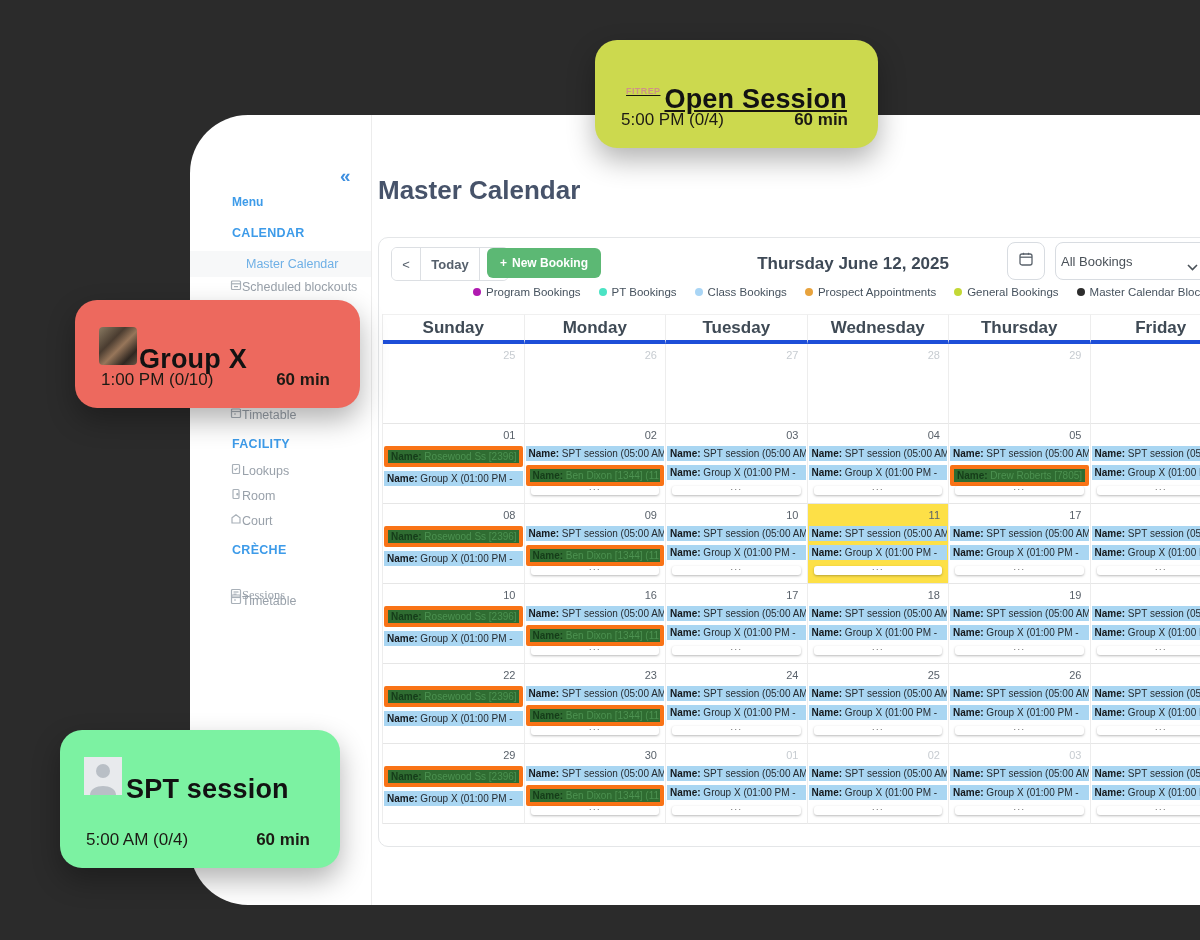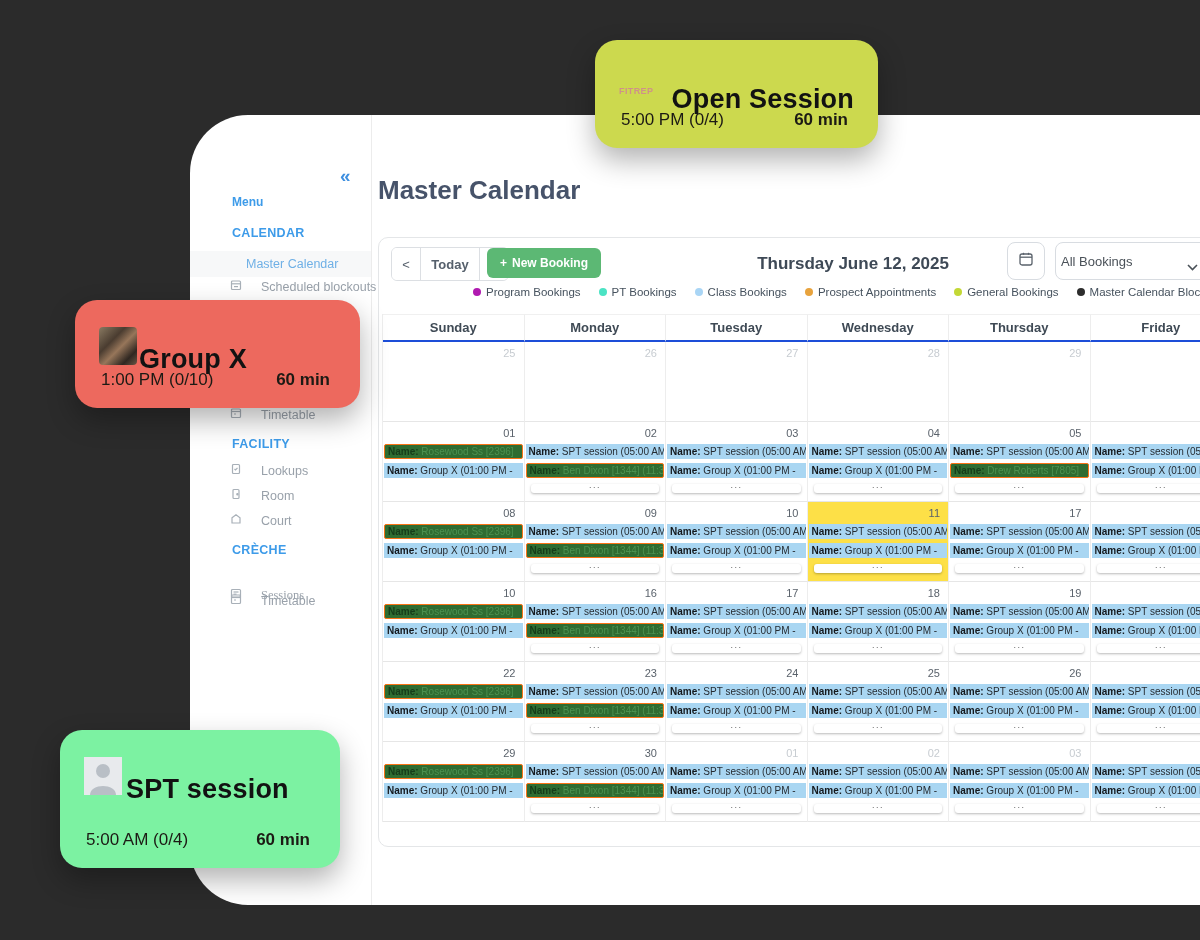--- a/index.html
+++ b/index.html
@@ -18,21 +18,21 @@
   
   .sidebar{position:absolute;left:0;top:0;width:181px;height:100%;border-right:1px solid #ececec;}
   #sb-collapse{position:absolute;left:150px;top:50px;color:#3e8fe0;font-size:19px;font-weight:bold;cursor:pointer;}
   #sb-menu{position:absolute;left:42px;top:80px;font-size:12px;font-weight:bold;color:#3d9be9;}
   .sb-head{position:absolute;left:42px;font-size:12.5px;font-weight:bold;color:#3d9be9;letter-spacing:.3px;}
   #sb-cal-head{top:111px;}
   #sb-fac-head{top:322px;}
   #sb-creche-head{top:428px;}
   .sb-active{position:absolute;left:0;top:136px;width:100%;height:26px;background:#f7f8f9;}
   .sb-active span{position:absolute;left:56px;top:6px;font-size:12.5px;color:#6fb0e6;}
-  .sb-item{position:absolute;left:40px;display:flex;align-items:center;gap:19px;color:#99a1aa;font-size:12.5px;cursor:pointer;white-space:nowrap;}
+  .sb-item{position:absolute;left:40px;display:flex;align-items:center;gap:0;color:#99a1aa;font-size:12.5px;cursor:pointer;white-space:nowrap;}
   .sb-item svg{flex:0 0 auto;}
   #sb-sched{top:164px;}
   #sb-timetable{top:292px;}
   #sb-lookups{top:348px;}
   #sb-room{top:373px;}
   #sb-court{top:398px;}
   #sb-sessions{top:472px;font-family:Liberation Serif, serif;}
   #sb-timetable2{top:478px;}
 
   
@@ -58,42 +58,42 @@
   #bookings-select .chev{position:absolute;right:26px;top:14px;}
 
   
   #legend-row{position:absolute;left:94px;top:48px;display:flex;gap:18px;font-size:11.5px;color:#46525e;white-space:nowrap;}
   .legend-item{display:flex;align-items:center;}
   .legend-dot{width:8px;height:8px;border-radius:50%;margin-right:5px;display:inline-block;}
 
   
   #grid{position:absolute;left:3px;top:76px;width:849px;border-left:1px solid #ededed;}
   .grid-row{display:grid;grid-template-columns:repeat(6,141.5px);}
-  .gh{height:25px;border-right:1px solid #ededed;border-bottom:2px solid #1d4ed8;border-top:1px solid #f0f0f0;
-      font-size:13px;font-weight:bold;color:#3f4a55;display:flex;align-items:center;justify-content:center;}
+  .gh{height:25px;border-right:1px solid #ededed;border-bottom:4px solid #1d4ed8;border-top:1px solid #f0f0f0;
+      font-size:17px;font-weight:bold;color:#3f4a55;display:flex;align-items:center;justify-content:center;}
   .week .cell{position:relative;height:79px;border-right:1px solid #ededed;border-bottom:1px solid #e6e6e6;background:#fff;}
   .cell.hl{background:#fde047;}
   .date{position:absolute;top:5px;right:8px;font-size:11px;color:#5a626b;}
   .cell.muted .date{color:#c7ccd1;}
   .events{position:absolute;top:22px;left:1px;right:1px;}
   .ev{height:15px;line-height:15px;font-size:10px;padding-left:3px;margin-bottom:4px;overflow:hidden;white-space:nowrap;cursor:pointer;}
   .ev.blue{background:#a9d6f2;color:#262c32;}
   .ev.blue b{color:#15191d;}
-  .ev.green{background:#2f6c31;border:1px solid #f97316;height:13px;line-height:13px;color:#4c9150;border-radius:2px;}
+  .ev.green{background:#2f6c31;border:4px solid #f97316;height:13px;line-height:13px;color:#4c9150;border-radius:2px;}
   .ev.green b{color:#153c19;}
   .more{position:absolute;left:6px;right:6px;top:62px;height:9px;background:#fff;border-radius:3px;
         box-shadow:0 1px 2.5px rgba(0,0,0,.28);text-align:center;font-size:9px;line-height:6px;color:#666;letter-spacing:1px;cursor:pointer;}
 
   
   .card{position:absolute;border-radius:22px;color:#16140f;box-shadow:0 12px 28px rgba(0,0,0,.30);z-index:20;}
   #card-open{left:595px;top:40px;width:283px;height:108px;background:#ccd94e;}
   #card-group{left:75px;top:300px;width:285px;height:108px;background:#ed695e;}
   #card-spt{left:60px;top:730px;width:280px;height:138px;background:#7cf2a2;}
   .card-row1{position:absolute;top:16px;left:24px;right:24px;display:flex;align-items:center;}
-  .card-row1.center{justify-content:space-between;}
+  .card-row1.center{justify-content:center;text-decoration:underline;}
   .card-title{font-size:27px;font-weight:bold;color:#121212;letter-spacing:.2px;margin-top:28px;}
   .card-brand{font-size:9px;font-weight:bold;color:#cf9288;letter-spacing:.4px;margin-right:4px;margin-top:10px;}
   .card-row2{position:absolute;bottom:18px;left:26px;right:30px;display:flex;justify-content:space-between;align-items:baseline;font-size:17px;color:#1c1a14;}
   .card-duration{font-weight:bold;}
   .thumb{width:38px;height:38px;border-radius:4px;margin-right:2px;
          background:linear-gradient(135deg,#8a7a62 0%,#4a3c30 35%,#97765a 55%,#2f2721 80%,#6b5644 100%);}
   .avatar{width:38px;height:38px;background:#e8eaed;margin-right:4px;display:flex;align-items:flex-end;justify-content:center;overflow:hidden;}
 </style>
 </head>
 <body>

